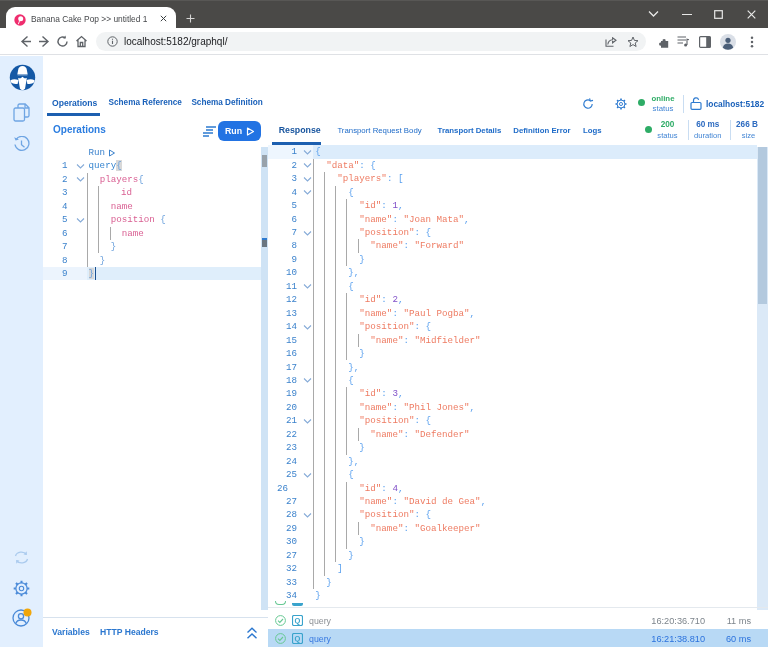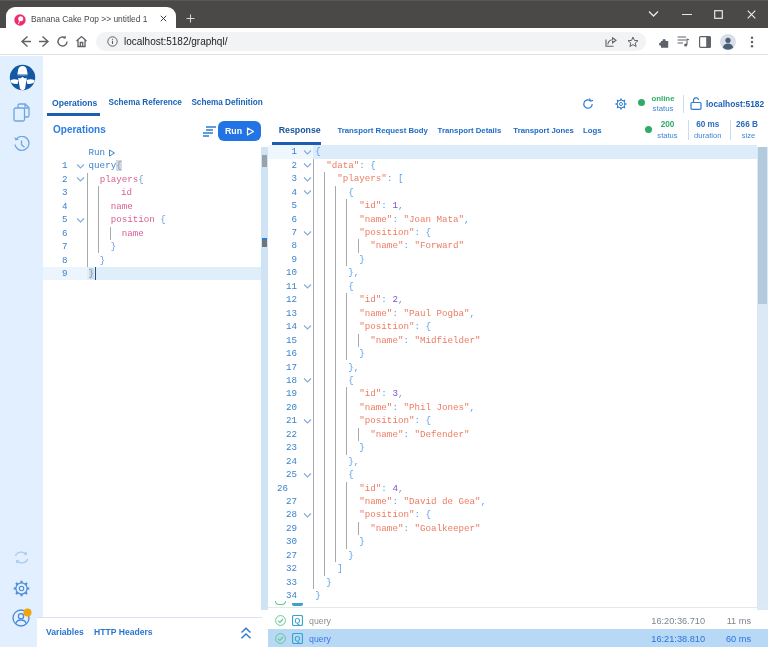--- a/index.html
+++ b/index.html
@@ -150,23 +150,23 @@
 <svg class="a" style="left:160px;top:9px" width="13" height="12" viewBox="0 0 13 12">
           <path d="M3 1 H13 M3 4 H10 M0 7 H10 M0 10 H6" stroke="#2e7bd0" stroke-width="1.4"></path>
         </svg>
 <div class="a" style="left:175px;top:4px;width:43px;height:20px;background:#2273e3;border-radius:6px;color:#fff;font-size:8.8px;font-weight:bold;">
           <span class="a" style="left:7px;top:5px">Run</span>
           <svg class="a" style="left:28px;top:5.5px" width="9" height="9" viewBox="0 0 9 9">
             <path d="M1.5 1 L7.5 4.5 L1.5 8 Z" fill="none" stroke="#fff" stroke-width="1.2" stroke-linejoin="round"></path>
           </svg>
         </div>
 <div class="a" style="left:235.7px;top:8px;font-size:8.8px;font-weight:bold;color:#17549e">Response</div>
-<div class="a" style="left:294.4px;top:8.5px;font-size:7.8px;font-weight:bold;color:#1e6bc8">Transport Request Body</div>
+<div class="a" style="left:294.4px;top:8.5px;font-size:7.8px;font-weight:normal;color:#1e6bc8">Transport Request Body</div>
 <div class="a" style="left:394.6px;top:8.5px;font-size:7.8px;font-weight:bold;color:#1e6bc8">Transport Details</div>
-<div class="a" style="left:470.3px;top:8.5px;font-size:7.8px;font-weight:bold;color:#1e6bc8">Transport Jones</div>
+<div class="a" style="left:470.3px;top:8.5px;font-size:7.8px;font-weight:bold;color:#1e6bc8">Definition Error</div>
 <div class="a" style="left:540px;top:8.5px;font-size:7.8px;font-weight:bold;color:#1e6bc8">Logs</div>
 <div class="a" style="left:228.5px;top:25px;width:49px;height:3px;background:#1c5fb0"></div>
 <div class="a" style="left:602px;top:9px;width:7px;height:7px;border-radius:50%;background:#2eac66"></div>
 <div class="a" style="left:605.5px;top:3px;width:38px;text-align:center;font-size:8.2px;font-weight:bold;color:#2eac66">200</div>
 <div class="a" style="left:605.5px;top:14px;width:38px;text-align:center;font-size:7.6px;color:#4285d4">status</div>
 <div class="a" style="left:644.5px;top:3px;width:1px;height:20px;background:#c9ddf2"></div>
 <div class="a" style="left:644.8px;top:3px;width:40px;text-align:center;font-size:8.2px;font-weight:bold;color:#2d6bc0">60 ms</div>
 <div class="a" style="left:644.8px;top:14px;width:40px;text-align:center;font-size:7.6px;color:#4285d4">duration</div>
 <div class="a" style="left:687px;top:3px;width:1px;height:20px;background:#c9ddf2"></div>
 <div class="a" style="left:690.5px;top:3px;width:27px;text-align:center;font-size:8.2px;font-weight:bold;color:#2d6bc0">266 B</div>
@@ -324,21 +324,21 @@
 <div class="a" style="left:346.4px;top:199.1px;width:1px;height:67.2px;background:#a9a9a9"></div>
 <div class="a" style="left:346.4px;top:293.2px;width:1px;height:67.2px;background:#a9a9a9"></div>
 <div class="a" style="left:346.4px;top:387.4px;width:1px;height:67.2px;background:#a9a9a9"></div>
 <div class="a" style="left:346.4px;top:481.6px;width:1px;height:67.2px;background:#a9a9a9"></div>
 <div class="a" style="left:357.6px;top:239.4px;width:1px;height:13.4px;background:#a9a9a9"></div>
 <div class="a" style="left:357.6px;top:333.6px;width:1px;height:13.4px;background:#a9a9a9"></div>
 <div class="a" style="left:357.6px;top:427.8px;width:1px;height:13.4px;background:#a9a9a9"></div>
 <div class="a" style="left:357.6px;top:521.9px;width:1px;height:13.4px;background:#a9a9a9"></div>
 <div class="a" style="left:757px;top:147px;width:11px;height:463px;background:#dbe9f7"></div>
 <div class="a" style="left:758px;top:147px;width:9px;height:157px;background:#b3c9de"></div>
-<div class="a" style="left:37px;top:617px;width:225px;height:30px;background:#fff;border-top:1px solid #d7e2ee">
+<div class="a" style="left:43px;top:617px;width:225px;height:30px;background:#fff;border-top:1px solid #d7e2ee">
 <div class="a" style="left:9px;top:9px;font-size:8.6px;font-weight:bold;color:#2b77cf">Variables</div>
 <div class="a" style="left:57px;top:9px;font-size:8.6px;font-weight:bold;color:#2b77cf">HTTP Headers</div>
 <svg class="a" style="left:203px;top:8px" width="12" height="14" viewBox="0 0 12 14">
       <path d="M1.5 6.5 L6 2.2 L10.5 6.5 M1.5 12.2 L6 7.9 L10.5 12.2" fill="none" stroke="#2b77cf" stroke-width="1.4"></path>
     </svg>
 </div>
 <div class="a" style="left:275px;top:601px;width:11px;height:4px;border-radius:0 0 5px 5px;border:1px solid #66c893;border-top:none;background:transparent"></div>
 <div class="a" style="left:292px;top:603px;width:11px;height:2.5px;background:#39a3cc;border-radius:0 0 2px 2px"></div>
 <div class="a" style="left:268px;top:606.5px;width:500px;height:1px;background:#e4e9ee"></div>
 <div class="a" style="left:268px;top:611px;width:500px;height:18px;background:#ffffff">

